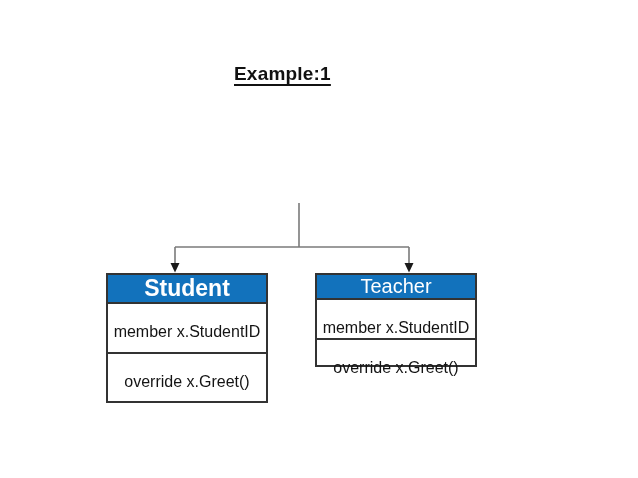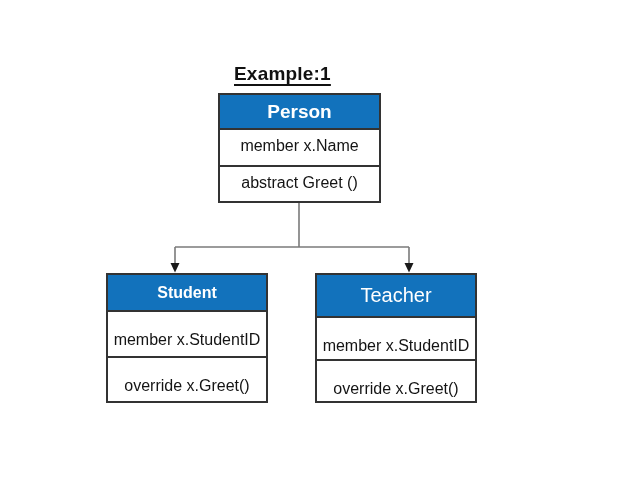--- a/index.html
+++ b/index.html
@@ -40,33 +40,33 @@
 
   .class-box {
     position: absolute;
     border: 2px solid var(--box-border);
     background: #ffffff;
     display: flex;
     flex-direction: column;
   }
   .class-box.person  { left: 218px; top: 93px;  width: 163px; height: 110px; }
   .class-box.student { left: 106px; top: 273px; width: 162px; height: 130px; }
-  .class-box.teacher { left: 315px; top: 273px; width: 162px; height: 130px; }
+  .class-box.teacher { left: 315px; top: 273px; width: 162px; height: 94px; }
 
   .class-header {
     background: var(--header-fill);
     color: var(--header-text);
     border-bottom: 2px solid var(--box-border);
     display: flex;
     align-items: center;
     justify-content: center;
     font-weight: 700;
   }
   .person  .class-header { height: 35px; font-size: 19px; }
-  .student .class-header { height: 37px; font-size: 16px; justify-content: center; }
+  .student .class-header { height: 29px; font-size: 23px; justify-content: center; }
   .teacher .class-header { height: 43px; font-size: 20px; font-weight: 400; }
 
   .class-row {
     flex: 1;
     color: var(--body-text);
     font-size: 16px;
     text-align: center;
     padding-top: 18px;
     line-height: 20px;
     white-space: nowrap;
@@ -84,27 +84,20 @@
   .conn-line { stroke: var(--connector-line); stroke-width: 1.6; fill: none; }
   .arrow-down { fill: var(--arrowhead); stroke: none; }
 </style>
 </head>
 <body>
 
 <div class="page">
 
   <div class="page-title">Example:1</div>
 
-  <div class="class-box person">
-    <div class="class-header">
-      <span>Person</span>
-    </div>
-    <div class="class-row">member x.Name</div>
-    <div class="class-row">abstract Greet ()</div>
-  </div>
 
   <div class="class-box student">
     <div class="class-header">
       <span>Student</span>
     </div>
     <div class="class-row">member x.StudentID</div>
     <div class="class-row">override x.Greet()</div>
   </div>
 
   <div class="class-box teacher">

